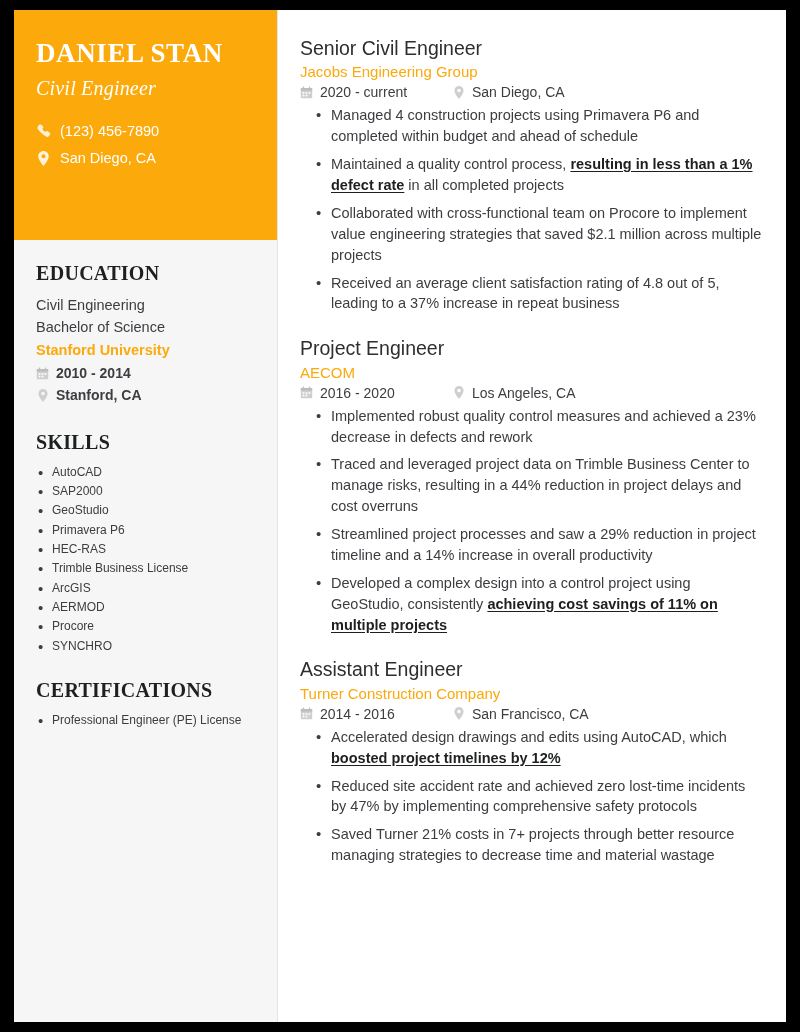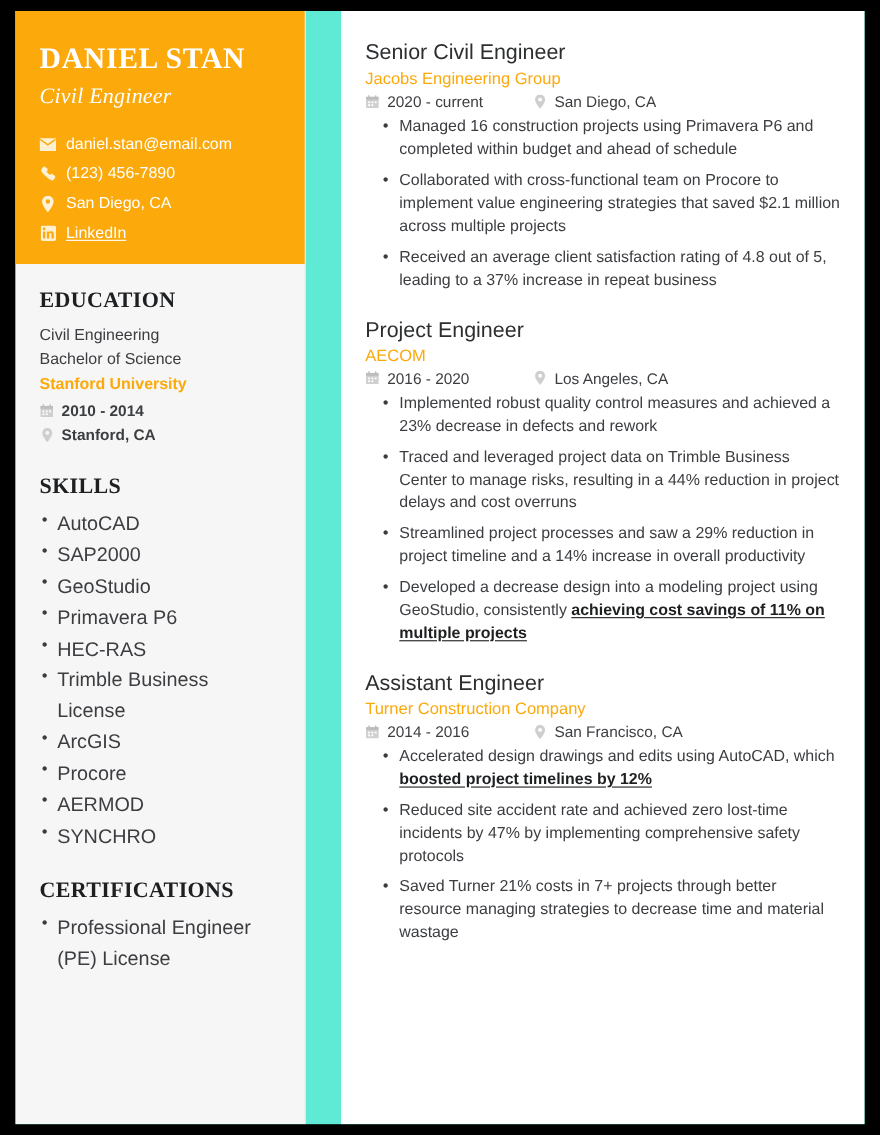--- a/index.html
+++ b/index.html
@@ -11,24 +11,23 @@
     font-family: "Liberation Sans", sans-serif;
     overflow: hidden;
   }
 
   .page {
     position: absolute;
     left: 14px;
     top: 10px;
     width: 772px;
     height: 1012px;
-    background: #5eead4;
+    background: #22c55e;
     display: flex;
     overflow: hidden;
-    gap: 32px;
   }
 
   
   .sidebar {
     width: 264px;
     flex: 0 0 264px;
     background: #f6f6f6;
     border-right: 1px solid #e4e4e4;
     position: relative;
   }
@@ -126,21 +125,21 @@
     height: 13px;
     display: flex;
     align-items: center;
     justify-content: center;
   }
 
   ul.plain-list { list-style: none; }
   ul.plain-list li {
     position: relative;
     padding-left: 16px;
-    font-size: 18px;
+    font-size: 12px;
     color: #3b3d40;
     line-height: 1.53;
     margin-bottom: 1px;
   }
   ul.plain-list li::before {
     content: "\2022";
     position: absolute;
     left: 2px;
     top: -1px;
     color: #3b3d40;
@@ -225,55 +224,35 @@
 <body>
 
 <div class="page">
 
   <aside class="sidebar">
 
     <div class="sidebar-header">
       <div class="name">DANIEL STAN</div>
       <div class="job-title">Civil Engineer</div>
       <div class="contact-list">
-          <div class="contact-row">
-            <span class="ico">
-              <svg width="15" height="15" viewBox="0 0 18 14">
-                <path d="M1 0h16a1 1 0 011 1v12a1 1 0 01-1 1H1a1 1 0 01-1-1V1a1 1 0 011-1z" fill="#ffffff" opacity="0.82"></path>
-                <path d="M0.7 1.2L9 7.3l8.3-6.1" stroke="#fba90b" stroke-width="1.5" fill="none"></path>
-              </svg>
-            </span>
-            <span>daniel.stan@email.com</span>
-          </div>
           <div class="contact-row">
             <span class="ico">
               <svg width="14" height="15" viewBox="0 0 15 16">
                 <path d="M4.2 0.6C3.3 0.2 2.3 0.6 1.8 1.4L0.8 3c-.5.8-.4 1.9.2 2.6 1.3 1.6 2.6 3.2 4.2 4.6 1.5 1.4 3.2 2.6 5 3.5.8.4 1.8.2 2.4-.5l1.2-1.4c.6-.7.5-1.8-.2-2.4l-1.8-1.5c-.6-.5-1.5-.5-2.1 0l-.8.7c-1.3-.9-2.4-2-3.2-3.3l.7-.8c.5-.6.5-1.5 0-2.1L4.2 0.6z" fill="#ffffff" opacity="0.82"></path>
               </svg>
             </span>
             <span>(123) 456-7890</span>
           </div>
           <div class="contact-row">
             <span class="ico">
               <svg width="13" height="15" viewBox="0 0 12 16">
                 <path d="M6 0C2.9 0 0.4 2.5 0.4 5.6 0.4 9.8 6 16 6 16s5.6-6.2 5.6-10.4C11.6 2.5 9.1 0 6 0zm0 7.8a2.2 2.2 0 110-4.4 2.2 2.2 0 010 4.4z" fill="#ffffff" opacity="0.85"></path>
               </svg>
             </span>
             <span>San Diego, CA</span>
-          </div>
-          <div class="contact-row">
-            <span class="ico">
-              <svg width="14" height="14" viewBox="0 0 16 16">
-                <rect width="16" height="16" rx="2" fill="#ffffff" opacity="0.82"></rect>
-                <rect x="2.4" y="6.2" width="2.4" height="7.2" fill="#fba90b"></rect>
-                <circle cx="3.6" cy="3.5" r="1.4" fill="#fba90b"></circle>
-                <path d="M6.4 6.2h2.3v1c.4-.7 1.2-1.2 2.2-1.2 1.7 0 2.7 1.1 2.7 3v4.4h-2.4V9.4c0-.9-.4-1.5-1.2-1.5-.7 0-1.2.5-1.2 1.5v4h-2.4V6.2z" fill="#fba90b"></path>
-              </svg>
-            </span>
-            <a class="contact-link" href="#">LinkedIn</a>
           </div>
         </div>
     </div>
 
     <div class="sidebar-body">
 
       <section class="side-block">
         <div class="side-heading">EDUCATION</div>
         <div class="edu-line">Civil Engineering</div>
         <div class="edu-line">Bachelor of Science</div>
@@ -307,22 +286,22 @@
       <section class="side-block">
         <div class="side-heading">SKILLS</div>
         <ul class="plain-list">
             <li>AutoCAD</li>
             <li>SAP2000</li>
             <li>GeoStudio</li>
             <li>Primavera P6</li>
             <li>HEC-RAS</li>
             <li>Trimble Business License</li>
             <li>ArcGIS</li>
+            <li>AERMOD</li>
             <li>Procore</li>
-            <li>AERMOD</li>
             <li>SYNCHRO</li>
           </ul>
       </section>
 
       <section class="side-block">
         <div class="side-heading">CERTIFICATIONS</div>
         <ul class="plain-list">
             <li>Professional Engineer (PE) License</li>
           </ul>
       </section>
@@ -355,21 +334,22 @@
             <span class="meta-loc">
               <span class="ico">
                 <svg width="12" height="13" viewBox="0 0 12 16">
                   <path d="M6 0C2.9 0 0.4 2.5 0.4 5.6 0.4 9.8 6 16 6 16s5.6-6.2 5.6-10.4C11.6 2.5 9.1 0 6 0zm0 7.8a2.2 2.2 0 110-4.4 2.2 2.2 0 010 4.4z" fill="#cfcfcf"></path>
                 </svg>
               </span>
               <span>San Diego, CA</span>
             </span>
           </div>
           <ul class="bullets">
-            <li><span>Managed 16 construction projects using Primavera P6 and completed within budget and ahead of schedule</span></li>
+            <li><span>Managed 4 construction projects using Primavera P6 and completed within budget and ahead of schedule</span></li>
+            <li><span>Maintained a quality control process, </span><b>resulting in less than a 1% defect rate</b><span> in all completed projects</span></li>
             <li><span>Collaborated with cross-functional team on Procore to implement value engineering strategies that saved $2.1 million across multiple projects</span></li>
             <li><span>Received an average client satisfaction rating of 4.8 out of 5, leading to a 37% increase in repeat business</span></li>
           </ul>
         </section>
         <section class="job">
           <div class="job-role">Project Engineer</div>
           <div class="job-company">AECOM</div>
           <div class="job-meta">
             <span class="meta-date">
               <span class="ico">
@@ -393,21 +373,21 @@
                   <path d="M6 0C2.9 0 0.4 2.5 0.4 5.6 0.4 9.8 6 16 6 16s5.6-6.2 5.6-10.4C11.6 2.5 9.1 0 6 0zm0 7.8a2.2 2.2 0 110-4.4 2.2 2.2 0 010 4.4z" fill="#cfcfcf"></path>
                 </svg>
               </span>
               <span>Los Angeles, CA</span>
             </span>
           </div>
           <ul class="bullets">
             <li><span>Implemented robust quality control measures and achieved a 23% decrease in defects and rework</span></li>
             <li><span>Traced and leveraged project data on Trimble Business Center to manage risks, resulting in a 44% reduction in project delays and cost overruns</span></li>
             <li><span>Streamlined project processes and saw a 29% reduction in project timeline and a 14% increase in overall productivity</span></li>
-            <li><span>Developed a decrease design into a modeling project using GeoStudio, consistently </span><b>achieving cost savings of 11% on multiple projects</b></li>
+            <li><span>Developed a complex design into a control project using GeoStudio, consistently </span><b>achieving cost savings of 11% on multiple projects</b></li>
           </ul>
         </section>
         <section class="job">
           <div class="job-role">Assistant Engineer</div>
           <div class="job-company">Turner Construction Company</div>
           <div class="job-meta">
             <span class="meta-date">
               <span class="ico">
                 <svg width="13" height="13" viewBox="0 0 16 16">
                   <rect x="1" y="2.5" width="14" height="12.5" rx="1" fill="#cfcfcf"></rect>

